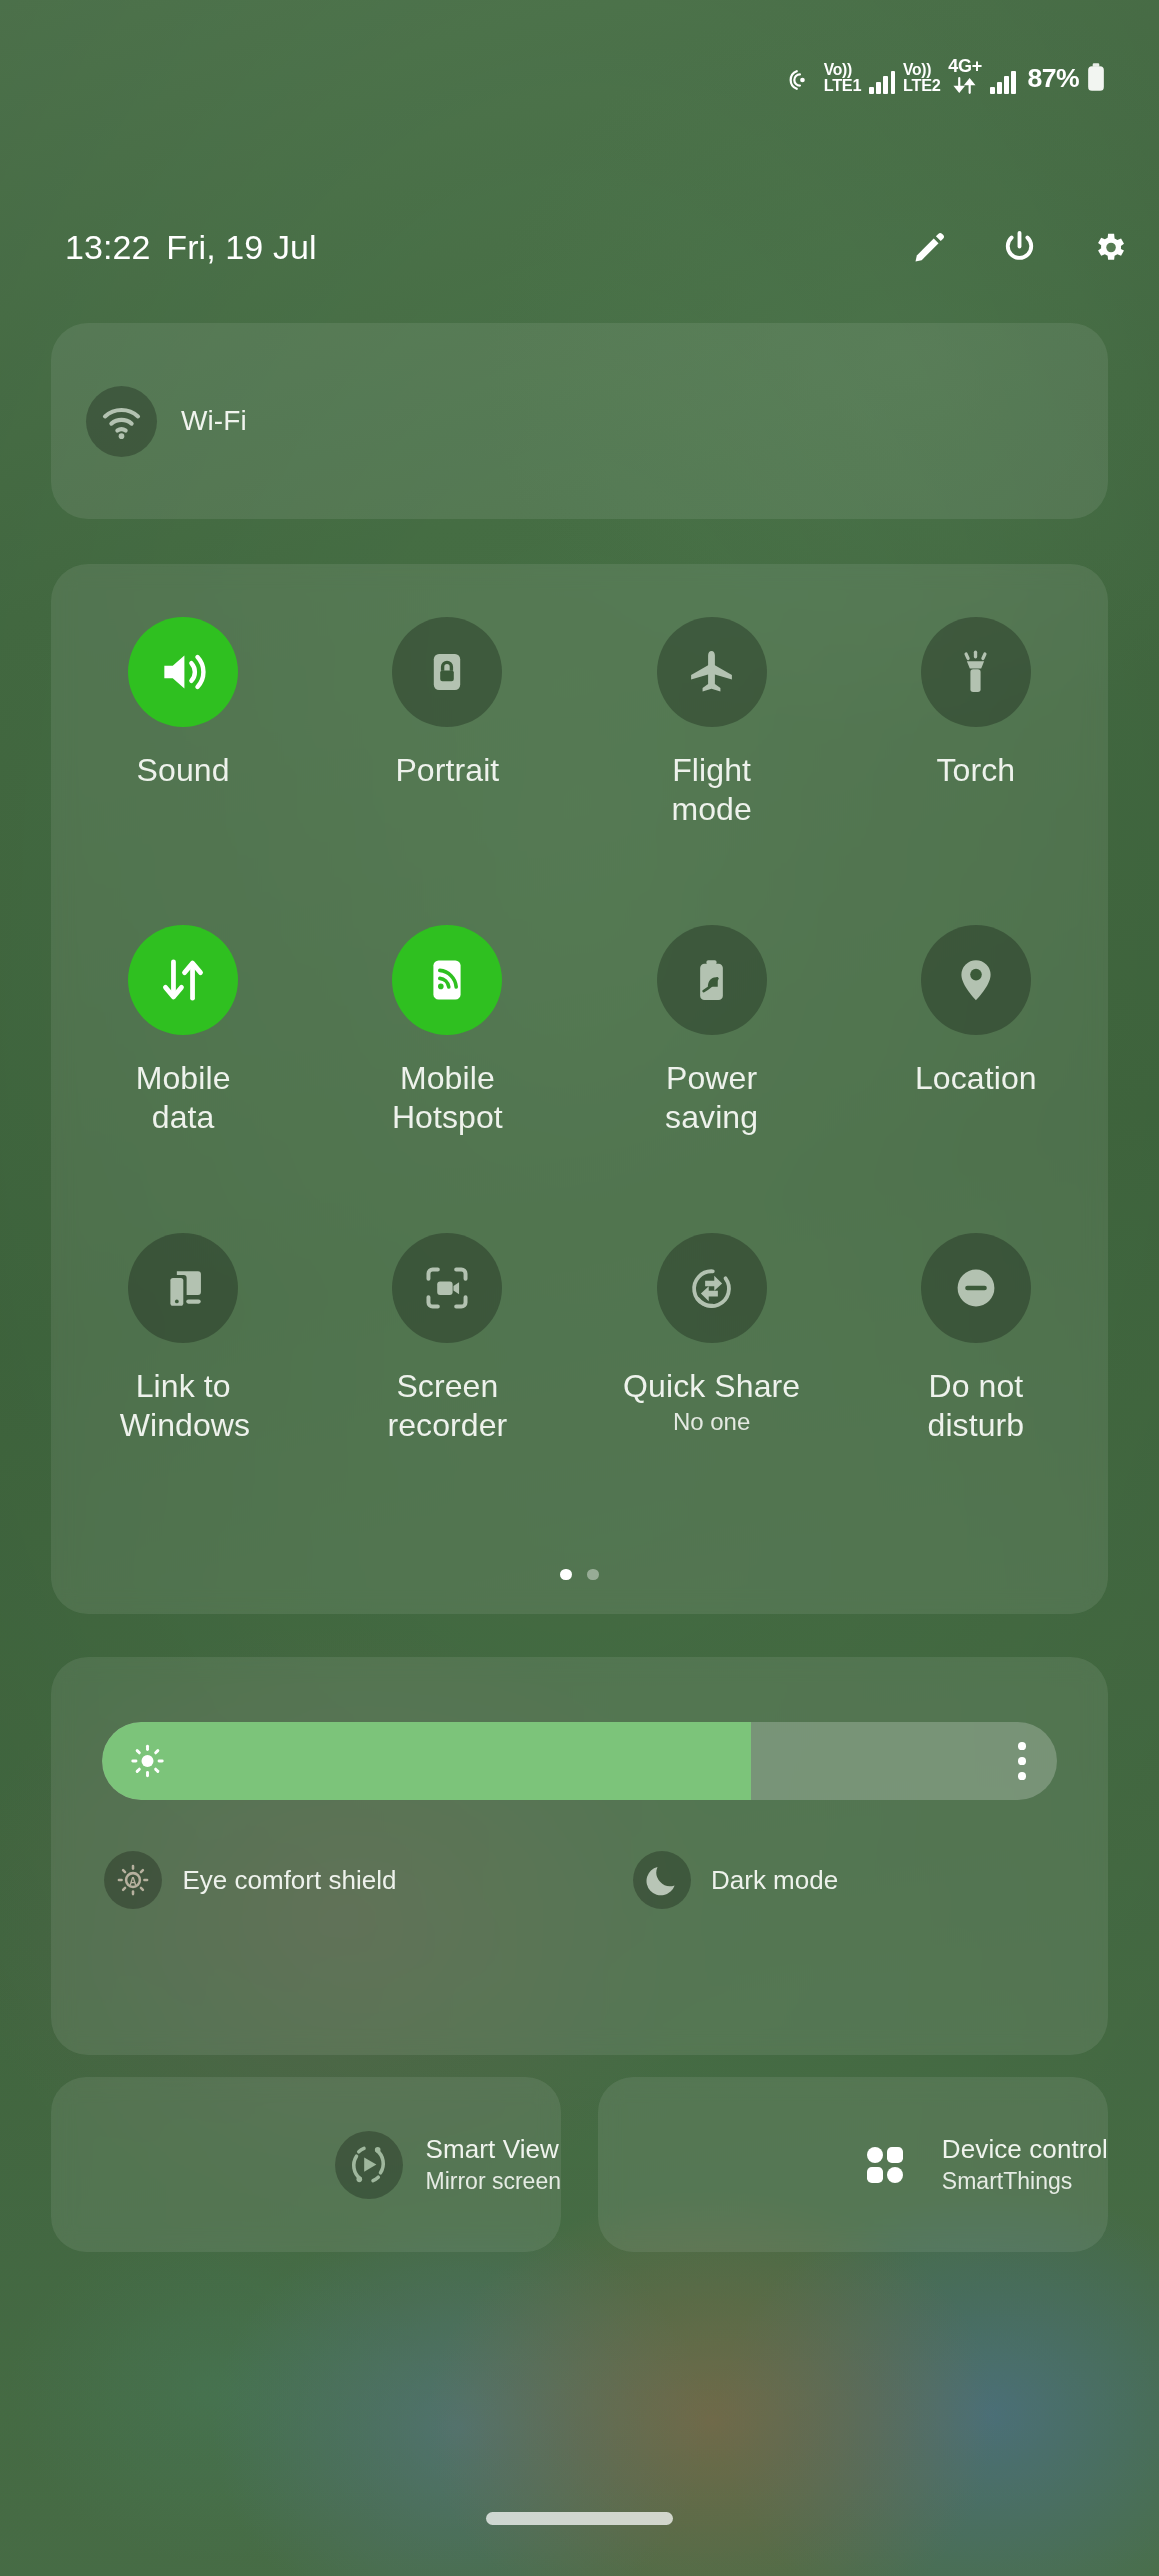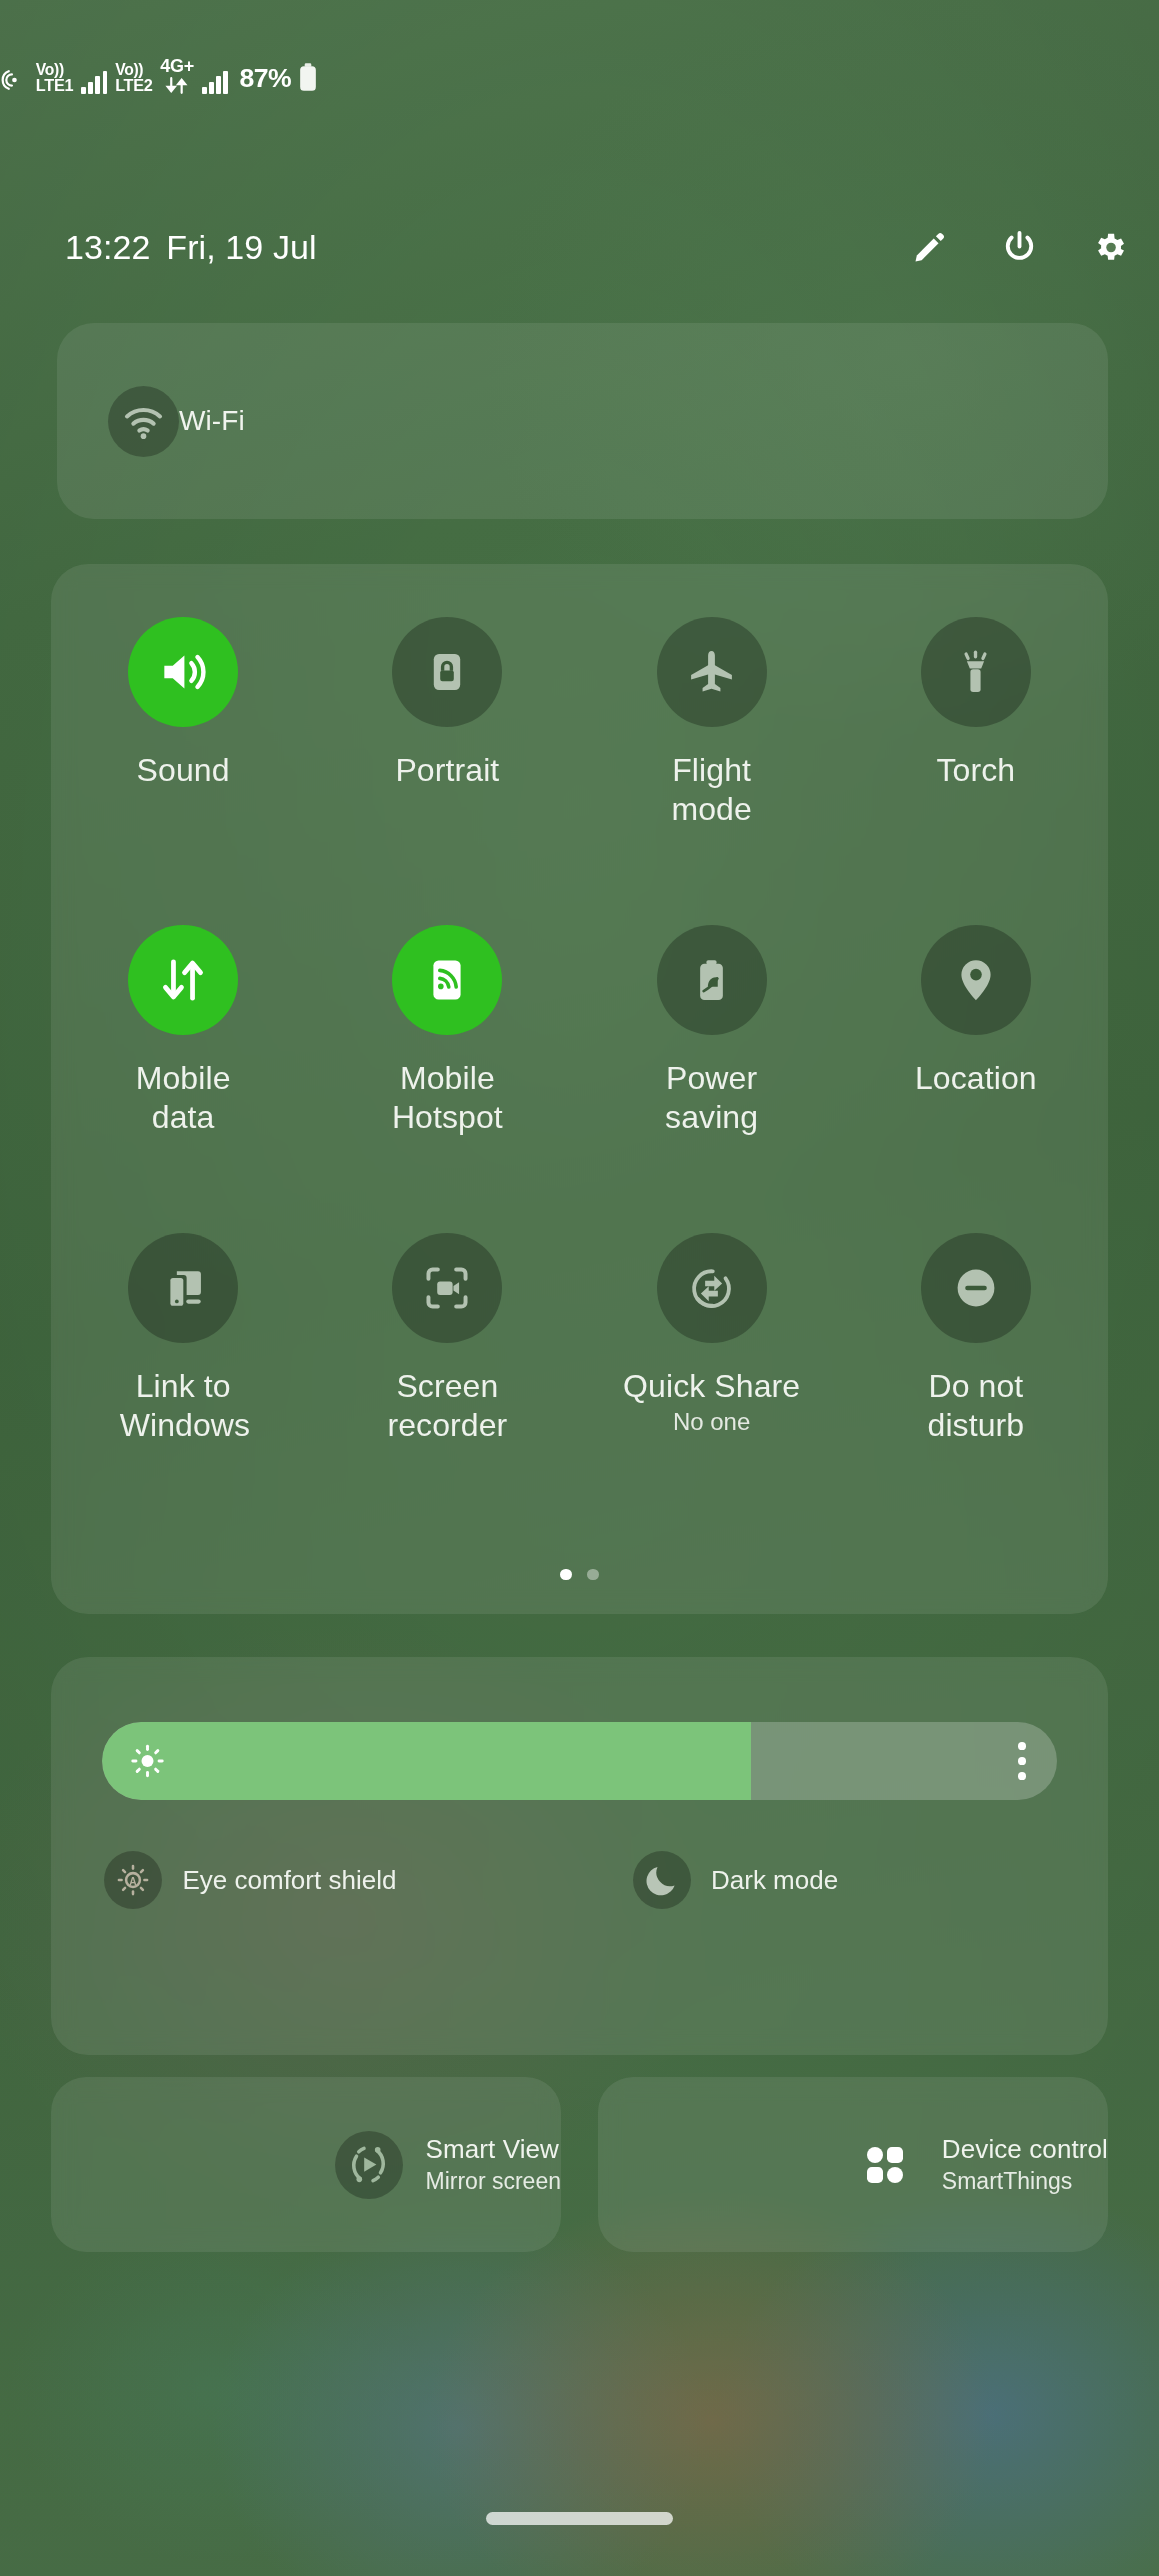--- a/index.html
+++ b/index.html
@@ -26,21 +26,21 @@
   }
   #vignette {
     position:absolute; inset:0;
     background:radial-gradient(ellipse 845px 1570px at 580px 906px, rgba(0,0,0,0.10) 0%, rgba(0,0,0,0.20) 100%);
     pointer-events:none;
   }
 
   
   #statusbar {
     position:absolute; top:0; left:0; right:0; height:151px;
-    display:flex; align-items:center; 
+    display:flex; align-items:center; justify-content:flex-end;
     padding-right:54px;
     color:#fff;
   }
   .sb-group { display:flex; align-items:flex-end; gap:7.8px; }
   .sb-ico { display:flex; align-items:center; }
   .sb-vo { display:flex; flex-direction:column; align-items:flex-start; line-height:1.0; }
   .sb-vo .vo { font-size:15.7px; font-weight:bold; letter-spacing:-0.3px; }
   .sb-vo .lte { font-size:16.3px; font-weight:bold; letter-spacing:-0.3px; }
   .bars { display:flex; align-items:flex-end; gap:2.4px; height:23px; }
   .bars i { display:block; width:4.8px; background:#fff; border-radius:0.9px; }
@@ -57,23 +57,23 @@
     position:absolute; top:208px; left:0; right:0; height:78px;
     display:flex; align-items:center; justify-content:space-between;
     padding:0 31px 0 65px;
   }
   #clock { color:#fff; font-size:34px; letter-spacing:0.1px; white-space:nowrap; }
   #clock .date { margin-left:15.7px; }
   #headericons { display:flex; align-items:center; gap:53px; }
   .hicon { width:37px; height:37px; display:flex; align-items:center; justify-content:center; cursor:pointer; }
   #toprow { position:absolute; top:323px; left:51px; right:51px; height:196px; display:flex; gap:37px; }
   .biglile {
-    flex:1; display:flex; align-items:center; padding-left:51px;
+    flex:1; display:flex; align-items:center; gap:24px; padding-left:35px;
     background:rgba(255,255,255,0.085);
-    border-radius:37px; cursor:pointer;margin-left:6px;
+    border-radius:37px; cursor:pointer;
   }
   .biglile .circ {
     width:71px; height:71px; border-radius:50%;
     background:rgba(0,0,0,0.26);
     display:flex; align-items:center; justify-content:center; flex:none;
   }
   .biglile .lbl { color:#f0f4ee; font-size:28px; letter-spacing:0.1px; }
 
   
   #gridpanel {

